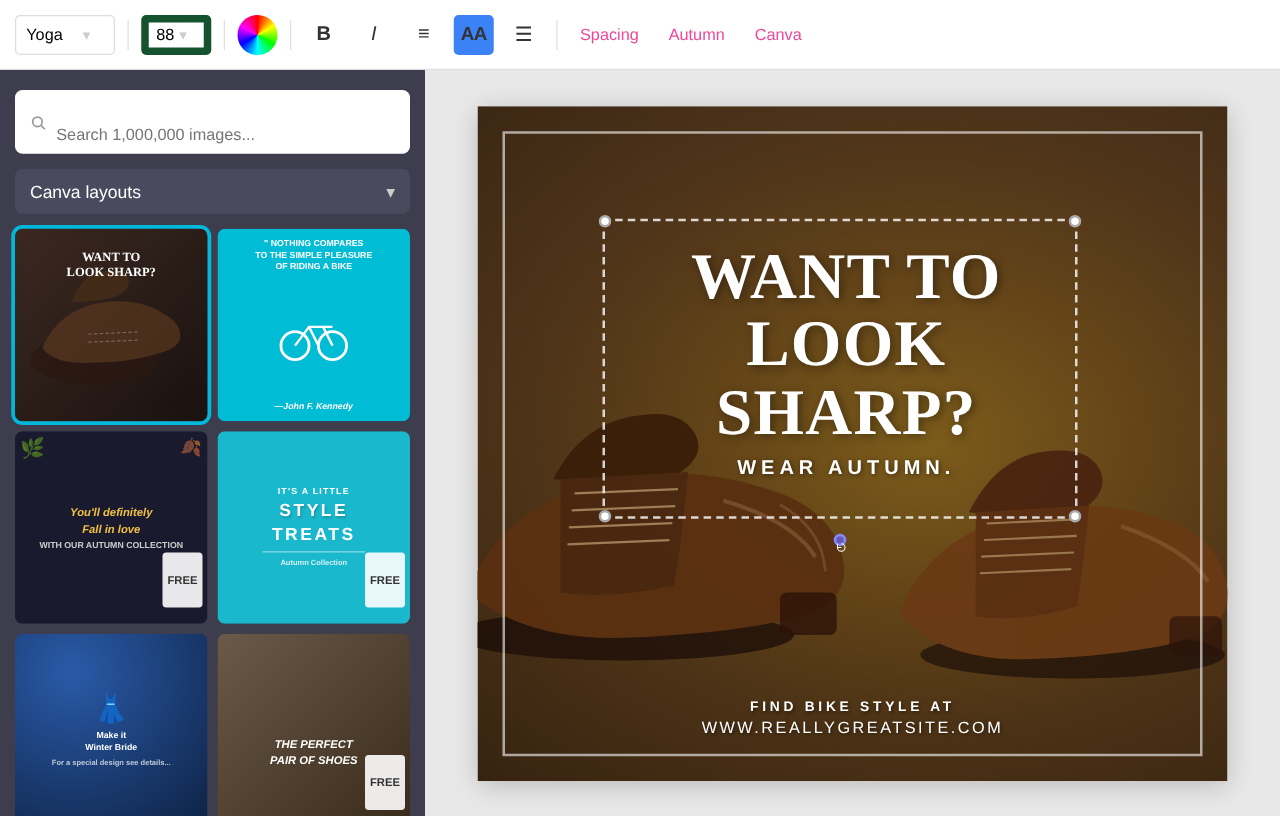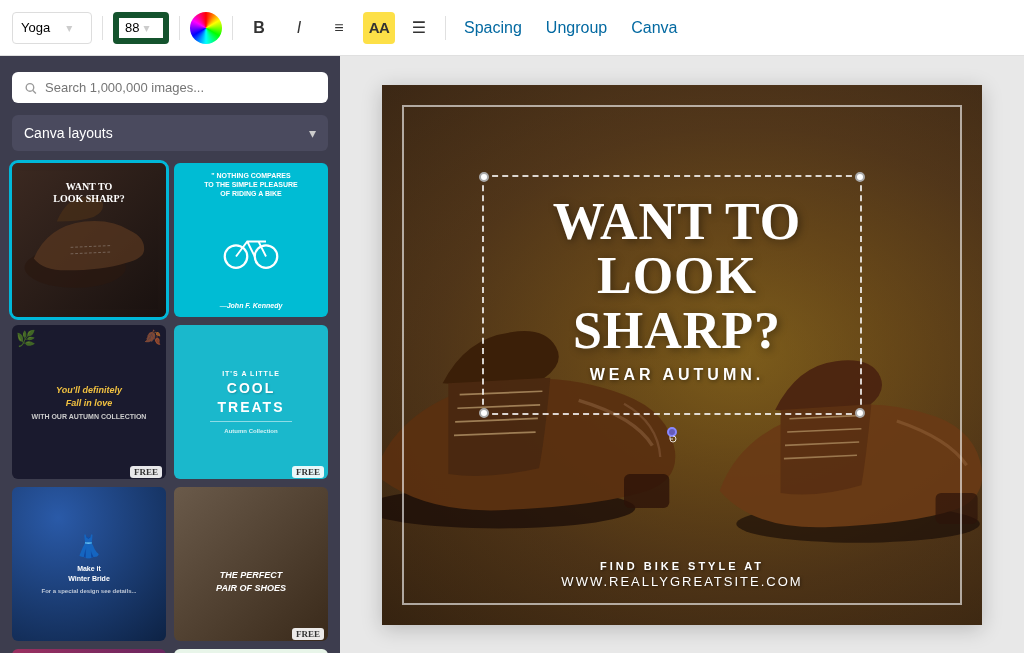--- a/index.html
+++ b/index.html
@@ -66,33 +66,33 @@
       border: none;
       background: none;
       cursor: pointer;
       display: flex;
       align-items: center;
       justify-content: center;
       border-radius: 4px;
       font-size: 16px;
       color: #333;
     }
-    .toolbar-btn.active { background: #fde047; }
+    .toolbar-btn.active { background: #3b82f6; }
     .toolbar-divider {
       width: 1px;
       height: 24px;
       background: #e0e0e0;
       margin: 0 2px;
     }
     .toolbar-text-btn {
       border: none;
       background: none;
       cursor: pointer;
-      font-size: 16px;
-      color: #0369a1;
+      font-size: 13px;
+      color: #ec4899;
       padding: 4px 8px;
       border-radius: 4px;
     }
     .toolbar-AA {
       font-size: 15px;
       font-weight: 600;
       letter-spacing: -0.5px;
     }
 
     
@@ -121,20 +121,21 @@
       align-items: center;
       gap: 8px;
     }
     .search-bar input {
       border: none;
       outline: none;
       font-size: 13px;
       color: #666;
       width: 100%;
       background: transparent;
+      margin-top: 20px;
     }
     .layouts-dropdown {
       background: #4a4a5e;
       border-radius: 6px;
       padding: 10px 12px;
       display: flex;
       align-items: center;
       justify-content: space-between;
       cursor: pointer;
       color: #fff;
@@ -163,29 +164,28 @@
       justify-content: center;
       font-size: 11px;
       font-weight: bold;
       color: #fff;
       text-align: center;
       padding: 8px;
       position: relative;
     }
     .free-badge {
       position: absolute;
-      bottom: 1px;
+      bottom: 13px;
       right: 4px;
       background: rgba(255,255,255,0.9);
       color: #333;
       font-size: 9px;
-      padding: 1px 4px;
+      padding: 17px 4px;
       border-radius: 3px;
       font-weight: 600;
-      font-family: Liberation Serif, serif;
     }
     .t1-inner {
       width: 100%; height: 100%;
       background: linear-gradient(135deg, #3a2820 0%, #1a1210 100%);
       display: flex;
       flex-direction: column;
       align-items: center;
       justify-content: center;
       padding: 8px;
     }
@@ -359,21 +359,21 @@
     <span>AA</span>
   </button>
   <button class="toolbar-btn">
     <span>☰</span>
   </button>
   <div class="toolbar-divider"></div>
   <button class="toolbar-text-btn">
     <span>Spacing</span>
   </button>
   <button class="toolbar-text-btn">
-    <span>Ungroup</span>
+    <span>Autumn</span>
   </button>
   <button class="toolbar-text-btn">
     <span>Canva</span>
   </button>
 </div>
 
 <div class="main">
 
   <div class="sidebar">
     <div class="search-bar">
@@ -436,21 +436,21 @@
           <div style="position:absolute;top:4px;left:4px;font-size:16px;opacity:0.6;">🌿</div>
           <div style="position:absolute;top:4px;right:4px;font-size:14px;opacity:0.6;">🍂</div>
           <div class="free-badge">FREE</div>
         </div>
       </div>
 
       <div class="template-item">
         <div class="template-img" style="background:#1ab8cc;">
           <div style="position:absolute;inset:0;display:flex;flex-direction:column;align-items:center;justify-content:center;gap:3px;padding:8px;">
             <div style="font-size:7px;color:#fff;letter-spacing:1px;">IT'S A LITTLE</div>
-            <div style="font-size:14px;font-weight:900;color:#fff;letter-spacing:2px;text-shadow:1px 1px 2px rgba(0,0,0,0.2);">COOL</div>
+            <div style="font-size:14px;font-weight:900;color:#fff;letter-spacing:2px;text-shadow:1px 1px 2px rgba(0,0,0,0.2);">STYLE</div>
             <div style="font-size:14px;font-weight:900;color:#fff;letter-spacing:2px;">TREATS</div>
             <div style="width:60%;height:1px;background:rgba(255,255,255,0.5);margin:3px 0;"></div>
             <div style="font-size:6px;color:rgba(255,255,255,0.8);text-align:center;">Autumn Collection</div>
           </div>
           <div class="free-badge">FREE</div>
         </div>
       </div>
 
       <div class="template-item">
         <div class="template-img" style="background:radial-gradient(circle at 30% 20%,#2a5aa8,#0d2244);position:relative;">

